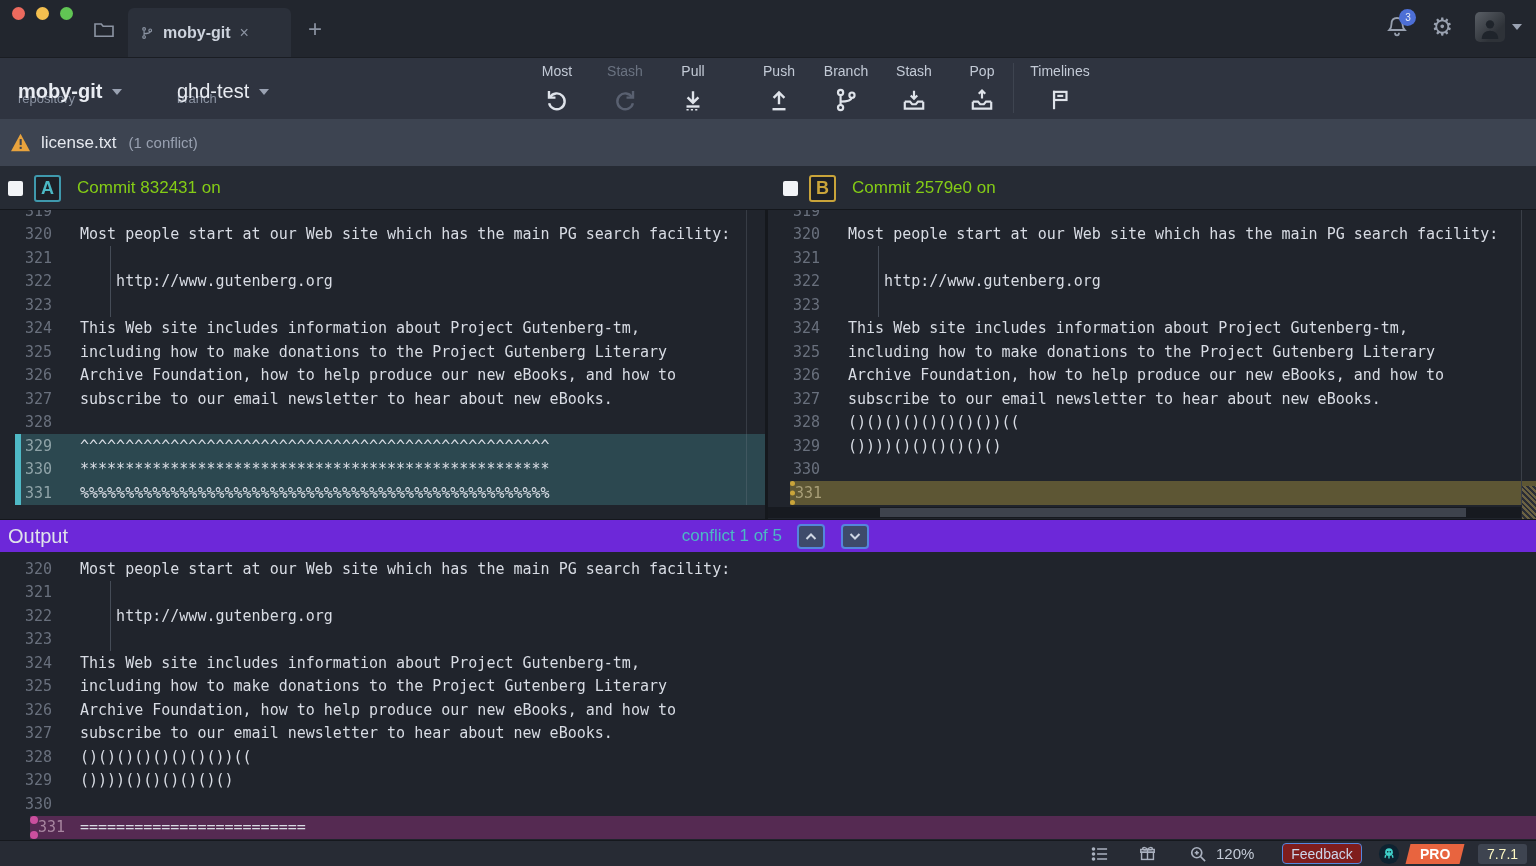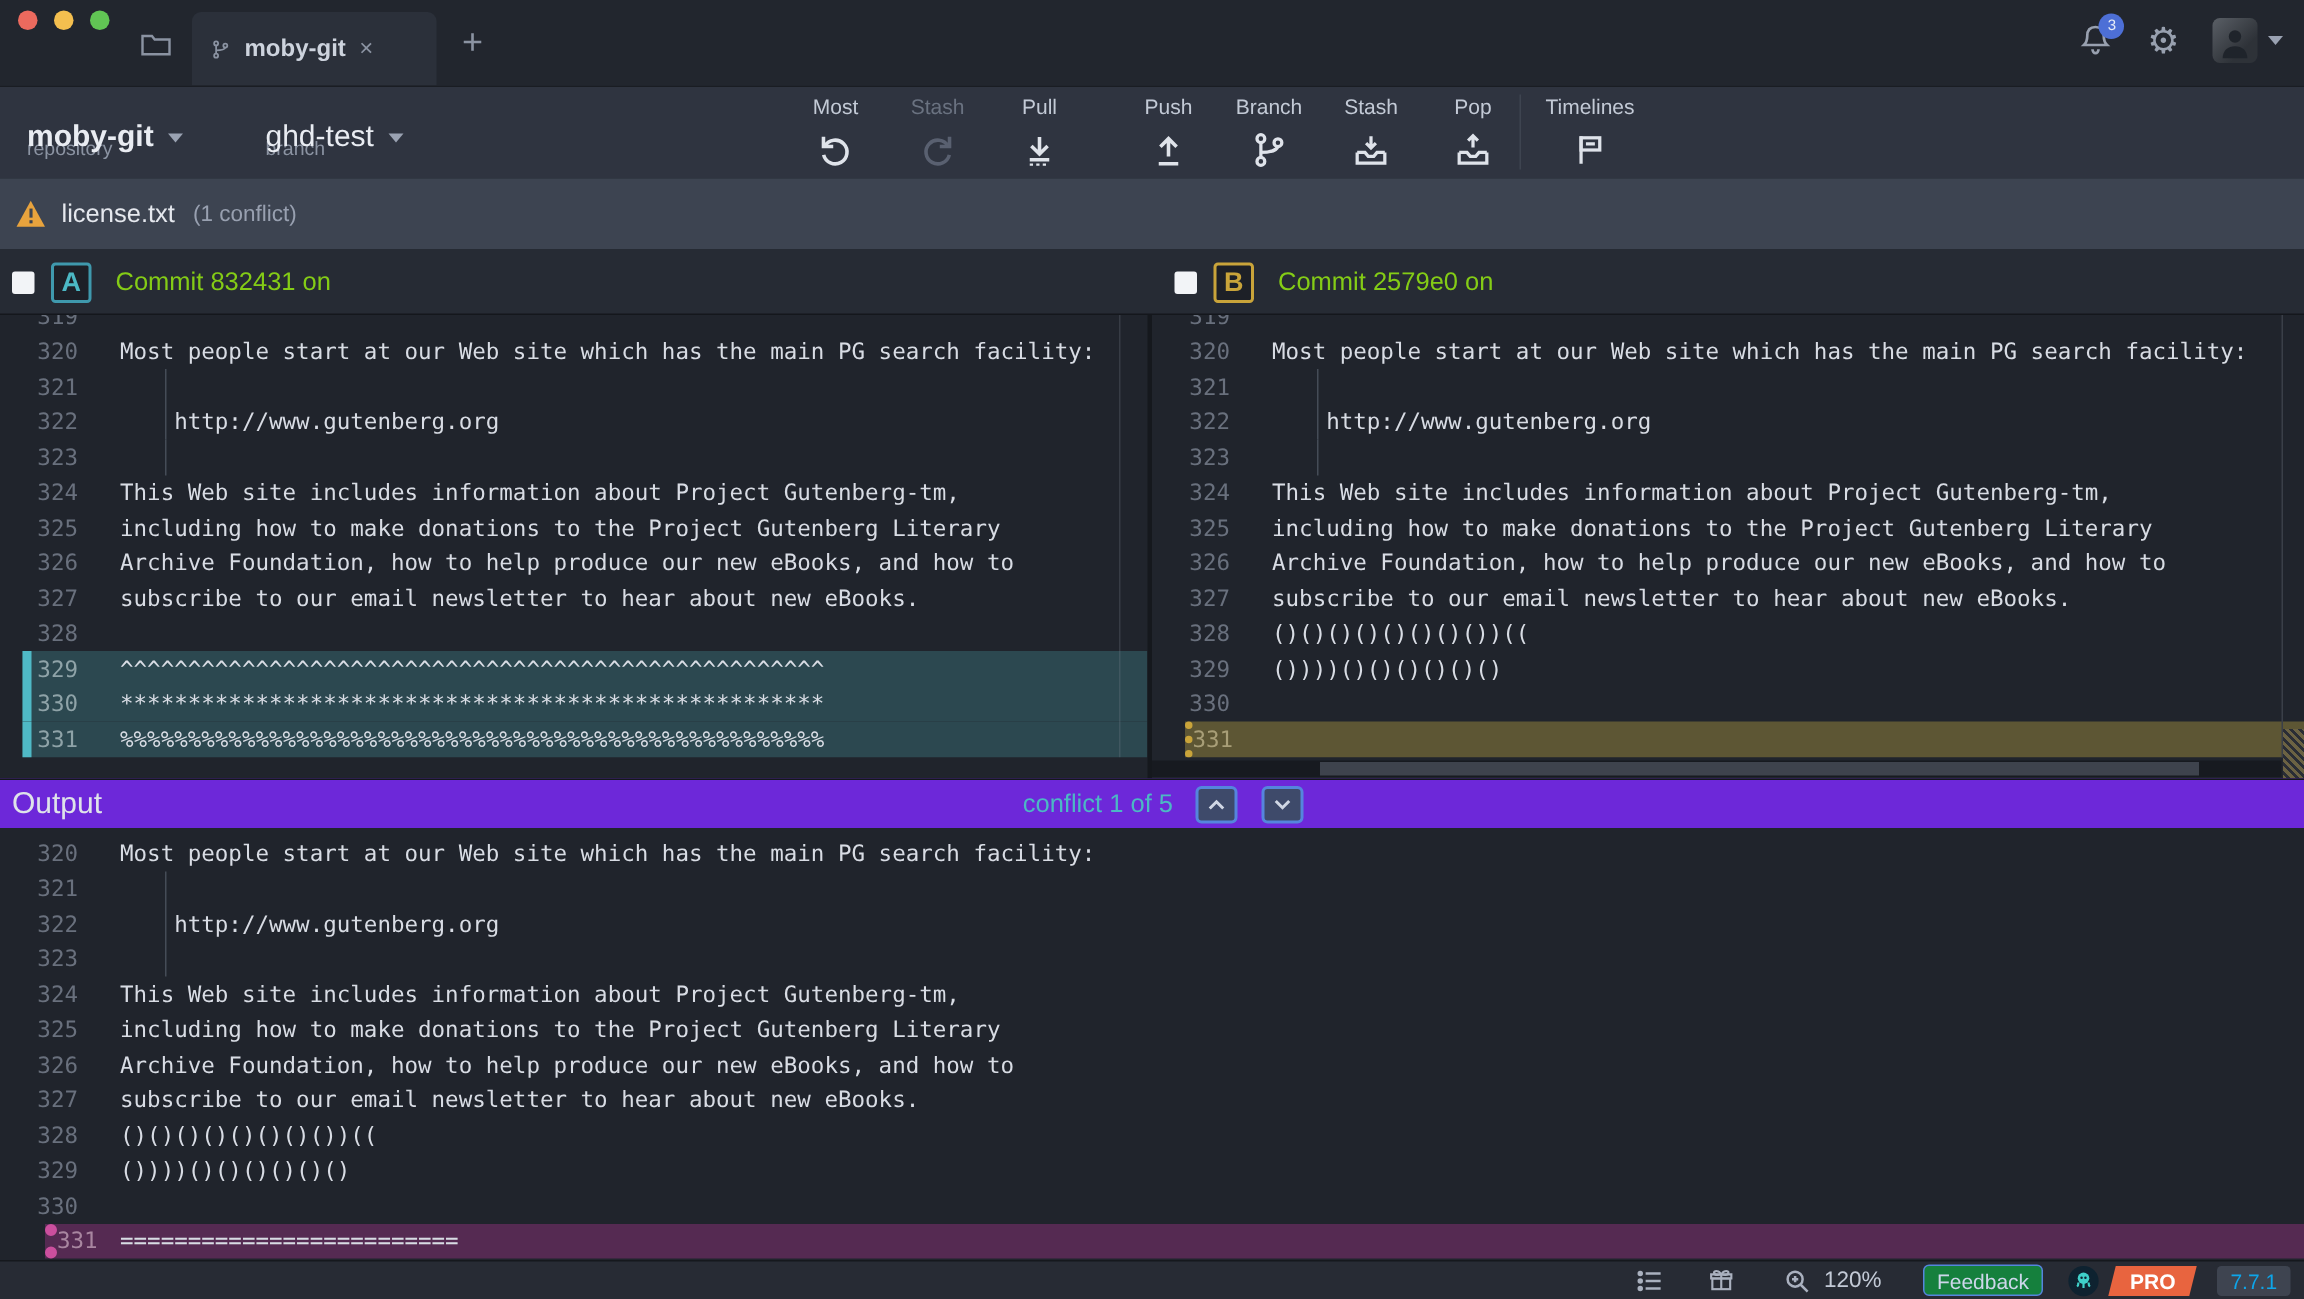--- a/index.html
+++ b/index.html
@@ -101,27 +101,27 @@
   
   #outputpane { position:absolute; left:0; top:552px; width:1536px; height:288px; background:#20242c; overflow:hidden; }
   #outputpane .code { top:5px; }
 
   
   #statusbar { position:absolute; left:0; top:840px; width:1536px; height:26px; background:#272b34;
     border-top:1px solid #15181d; color:#aab1bf; }
   #statusbar .item { position:absolute; top:0; height:25px; display:flex; align-items:center; }
   #zoom-text { color:#c3cad6; font-size:15px; }
   #btn-feedback { position:absolute; left:1282px; top:2px; width:80px; height:21px; border:1.5px solid #5585dd;
-    border-radius:4px; background:#15803d; color:#cdd6ea; font-size:14px;
+    border-radius:4px; background:#7f1d1d; color:#cdd6ea; font-size:14px;
     display:flex; align-items:center; justify-content:center; }
   #pro-badge { position:absolute; left:1408px; top:3px; width:54px; height:20px; background:#e8643f;
     transform:skewX(-14deg); display:flex; align-items:center; justify-content:center; }
   #pro-badge span { transform:skewX(14deg); color:#fff; font-weight:bold; font-size:14px; }
   #version-badge { position:absolute; left:1478px; top:3px; width:49px; height:20px; background:#3e4450;
-    border-radius:3px; color:#0ea5e9; font-size:14px; display:flex; align-items:center; justify-content:center; }
+    border-radius:3px; color:#fef9c3; font-size:14px; display:flex; align-items:center; justify-content:center; }
 </style>
 </head>
 <body>
 
 <div id="titlebar">
   <span class="tlight" style="left:12px;background:#ec6a5e"></span>
   <span class="tlight" style="left:36px;background:#f4bf4f"></span>
   <span class="tlight" style="left:60px;background:#61c554"></span>
   <span id="foldericon">
     <svg width="22" height="18" viewBox="0 0 24 20">

